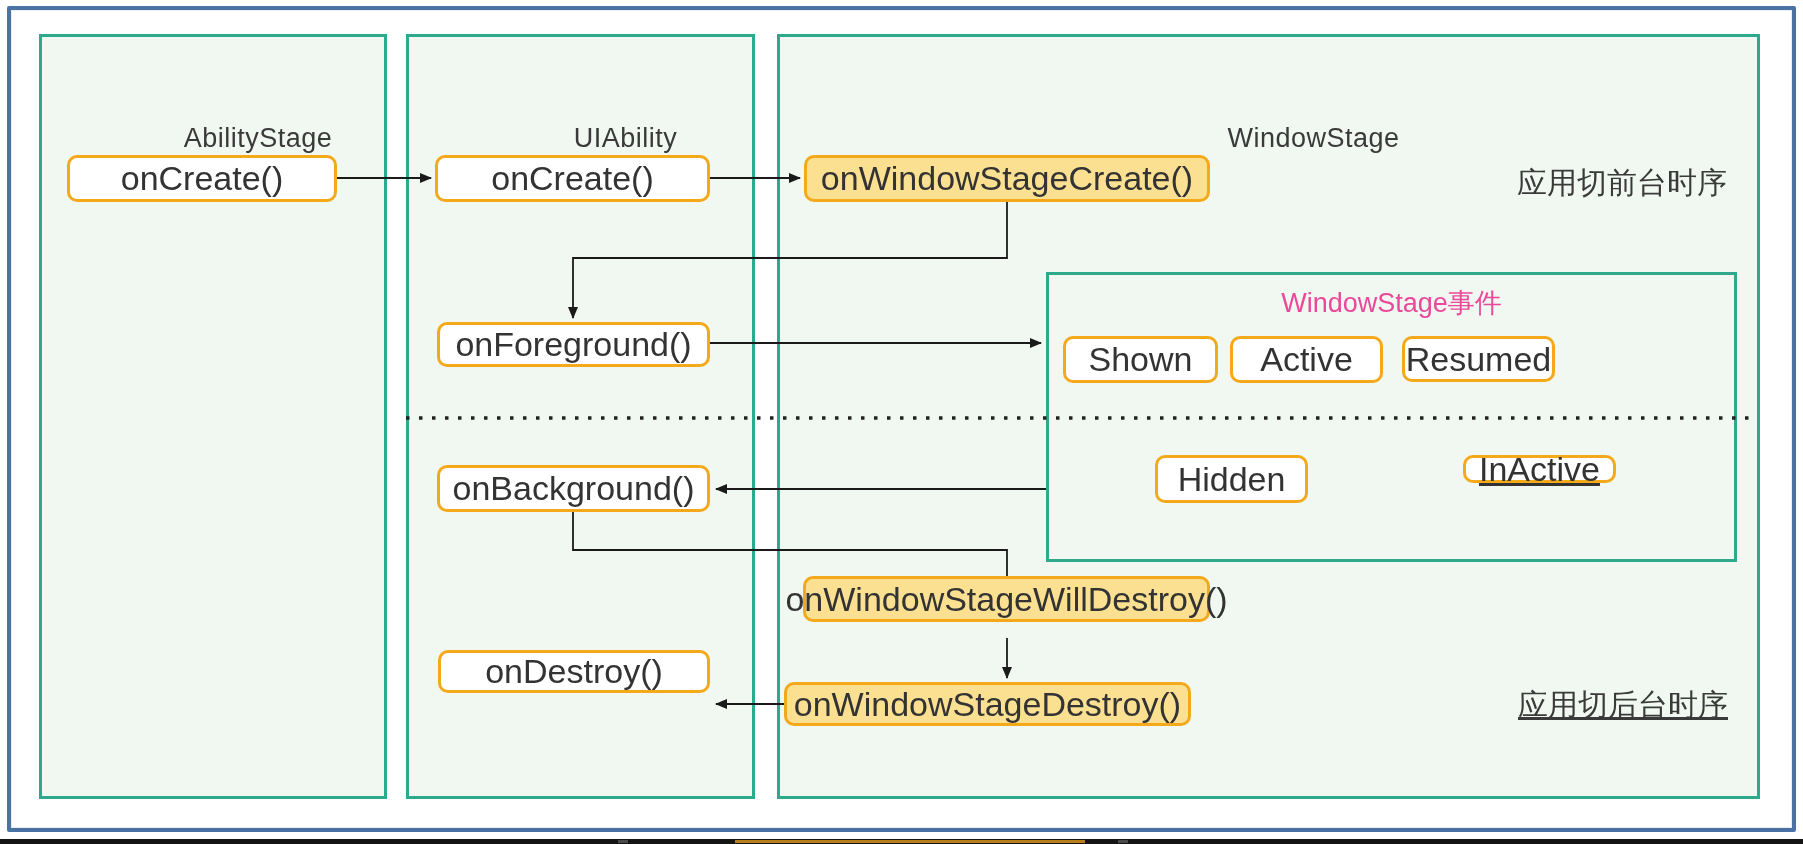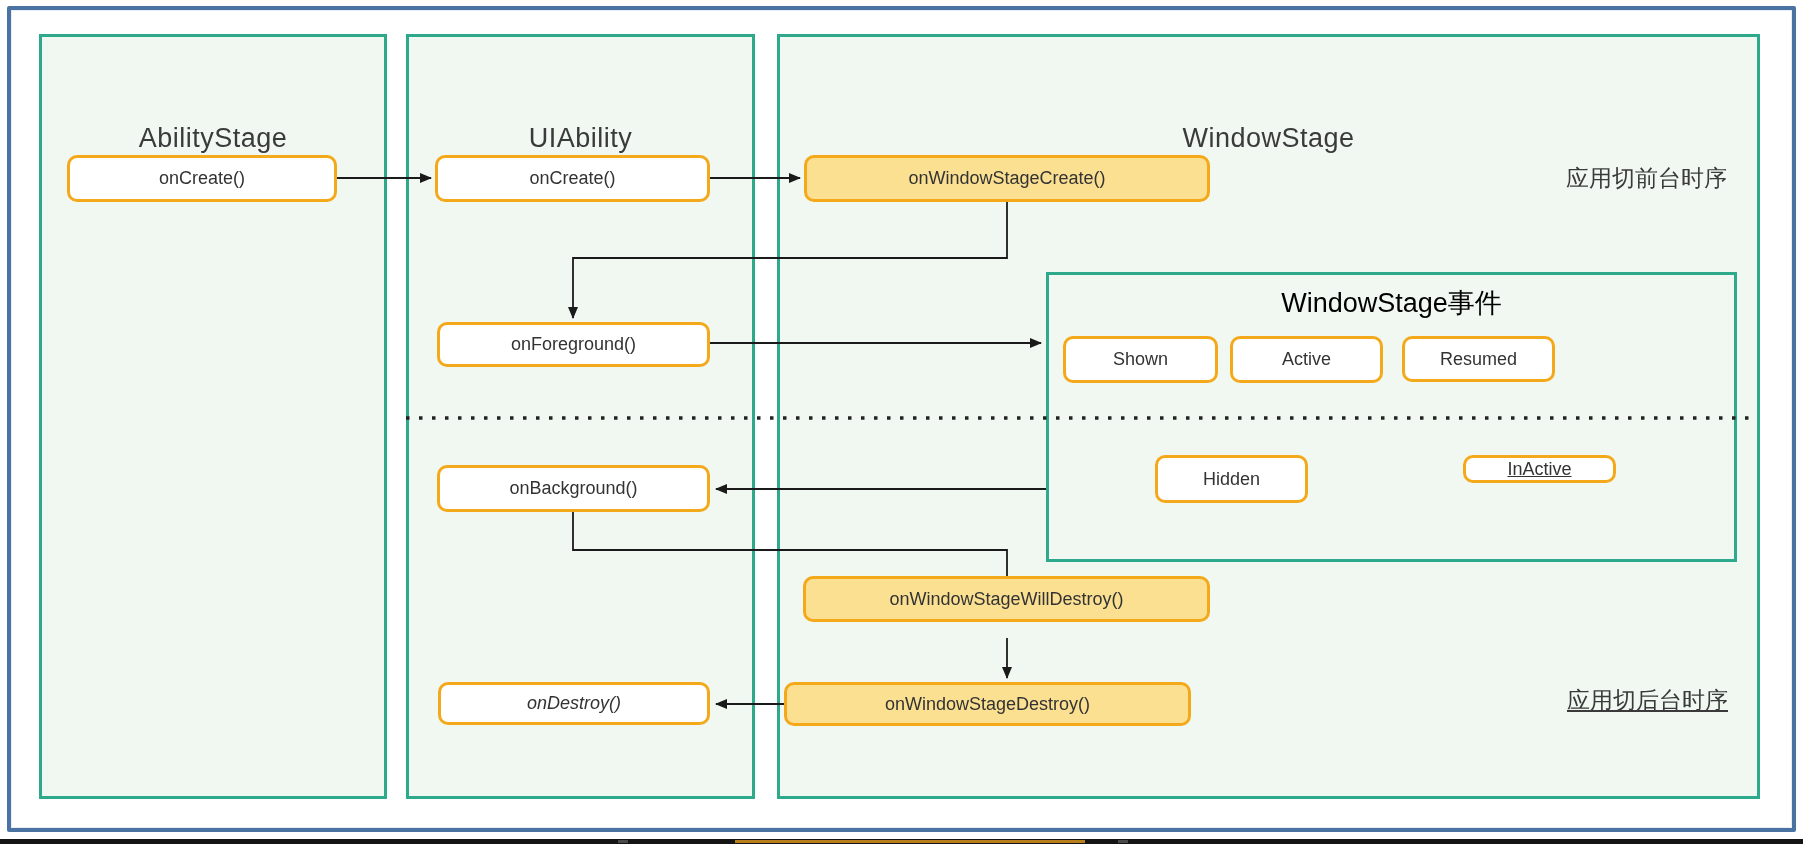--- a/index.html
+++ b/index.html
@@ -11,38 +11,38 @@
     position:absolute;left:7px;top:6px;width:1781px;height:818px;
     border:4px solid #4a73a3;border-radius:2px;background:#ffffff;
     box-shadow:inset 0 0 0 1px #e8edf4;
   }
   .col{
     position:absolute;top:34px;height:765px;background:#f1f8f2;
     border:3px solid #2fa98c;box-sizing:border-box;
   }
   .col-title{
     position:absolute;top:86px;left:0;width:100%;text-align:center;
-    font-size:27px;color:#3a3a3a;letter-spacing:0.5px;
+    font-size:27px;color:#3a3a3a;letter-spacing:0.5px;padding-left:45px;
   }
   .node{
     position:absolute;box-sizing:border-box;border:3px solid #f4a91b;border-radius:10px;
     display:flex;align-items:center;justify-content:center;
-    font-size:18px;color:#333333;background:#ffffff;white-space:nowrap;
+    font-size:34px;color:#333333;background:#ffffff;white-space:nowrap;
   }
   .node.amber{background:#fbe092;}
   .event-panel{
     position:absolute;left:1046px;top:272px;width:691px;height:290px;
     background:#f1f8f2;border:3px solid #2fa98c;box-sizing:border-box;
   }
   .event-panel-title{
     position:absolute;top:285px;left:1046px;width:691px;text-align:center;
-    font-size:27px;color:#000000;
+    font-size:27px;color:#ec4899;
   }
   .annotation{
-    position:absolute;font-size:23px;color:#3a3a3a;white-space:nowrap;text-align:right;width:260px;
+    position:absolute;font-size:30px;color:#3a3a3a;white-space:nowrap;text-align:right;width:260px;
   }
   svg.connectors{position:absolute;left:0;top:0;width:1803px;height:844px;pointer-events:none;}
   .bottom-strip{position:absolute;left:0;top:839px;width:1803px;height:5px;background:#141414;}
   .strip-mark{position:absolute;top:1px;height:3px;}
 </style>
 </head>
 <body>
 
 <div class="stage">
 
@@ -78,21 +78,21 @@
     <line x1="406" y1="418" x2="1757" y2="418" stroke="#222222" stroke-width="3.5" stroke-dasharray="3.5 9.5"></line>
   </svg>
 
   <div class="node" style="left:67px;top:155px;width:270px;height:47px;">onCreate()</div>
   <div class="node" style="left:435px;top:155px;width:275px;height:47px;">onCreate()</div>
   <div class="node amber" style="left:804px;top:155px;width:406px;height:47px;">onWindowStageCreate()</div>
   <div class="node" style="left:437px;top:322px;width:273px;height:45px;">onForeground()</div>
   <div class="node" style="left:437px;top:465px;width:273px;height:47px;">onBackground()</div>
   <div class="node amber" style="left:803px;top:576px;width:407px;height:46px;">onWindowStageWillDestroy()</div>
   <div class="node amber" style="left:784px;top:682px;width:407px;height:44px;">onWindowStageDestroy()</div>
-  <div class="node" style="left:438px;top:682px;width:272px;height:43px;font-style:italic;">onDestroy()</div>
+  <div class="node" style="left:438px;top:650px;width:272px;height:43px;">onDestroy()</div>
 
   <div class="node" style="left:1063px;top:336px;width:155px;height:47px;">Shown</div>
   <div class="node" style="left:1230px;top:336px;width:153px;height:47px;">Active</div>
   <div class="node" style="left:1402px;top:336px;width:153px;height:46px;">Resumed</div>
   <div class="node" style="left:1155px;top:455px;width:153px;height:48px;">Hidden</div>
   <div class="node" style="left:1463px;top:455px;width:153px;height:28px;text-decoration:underline;">InActive</div>
 
   <div class="annotation" style="left:1467px;top:163px;">应用切前台时序</div>
   <div class="annotation" style="left:1468px;top:685px;text-decoration:underline;">应用切后台时序</div>
 

